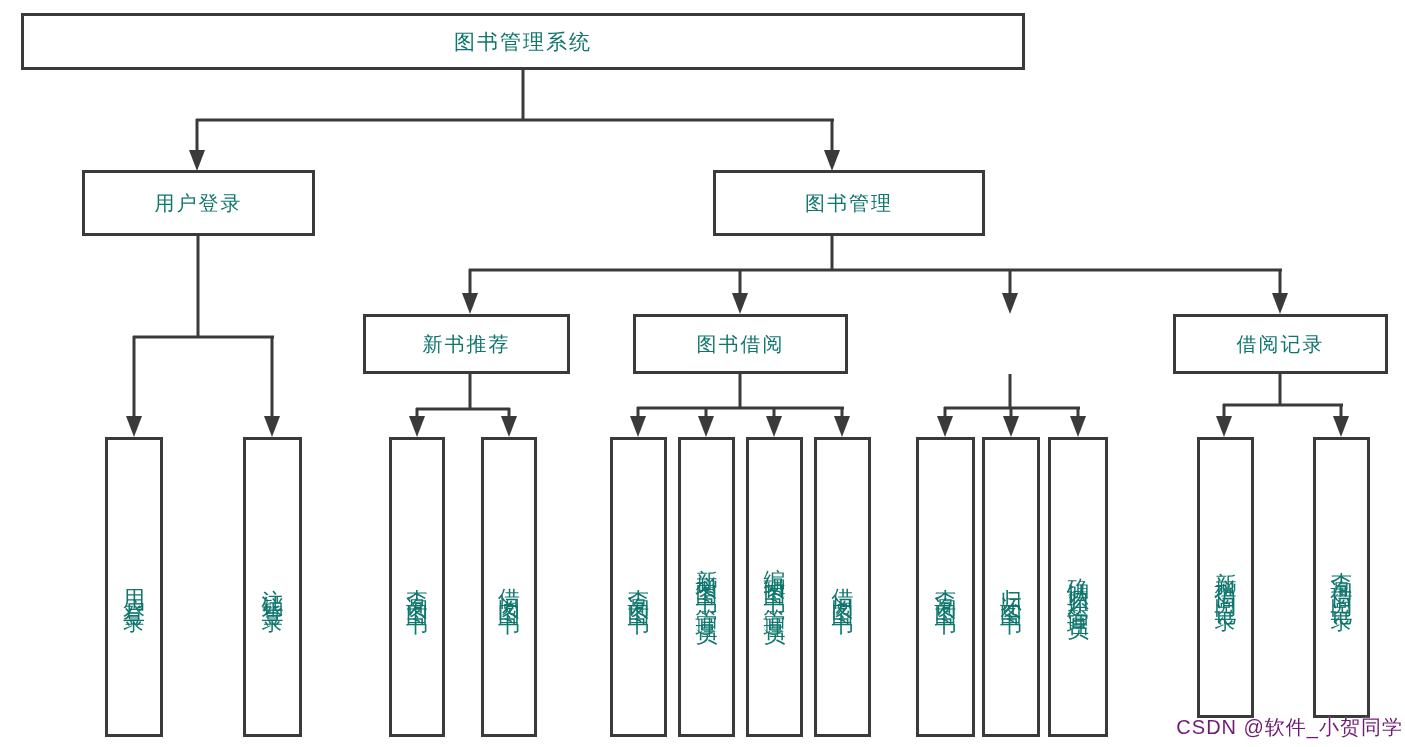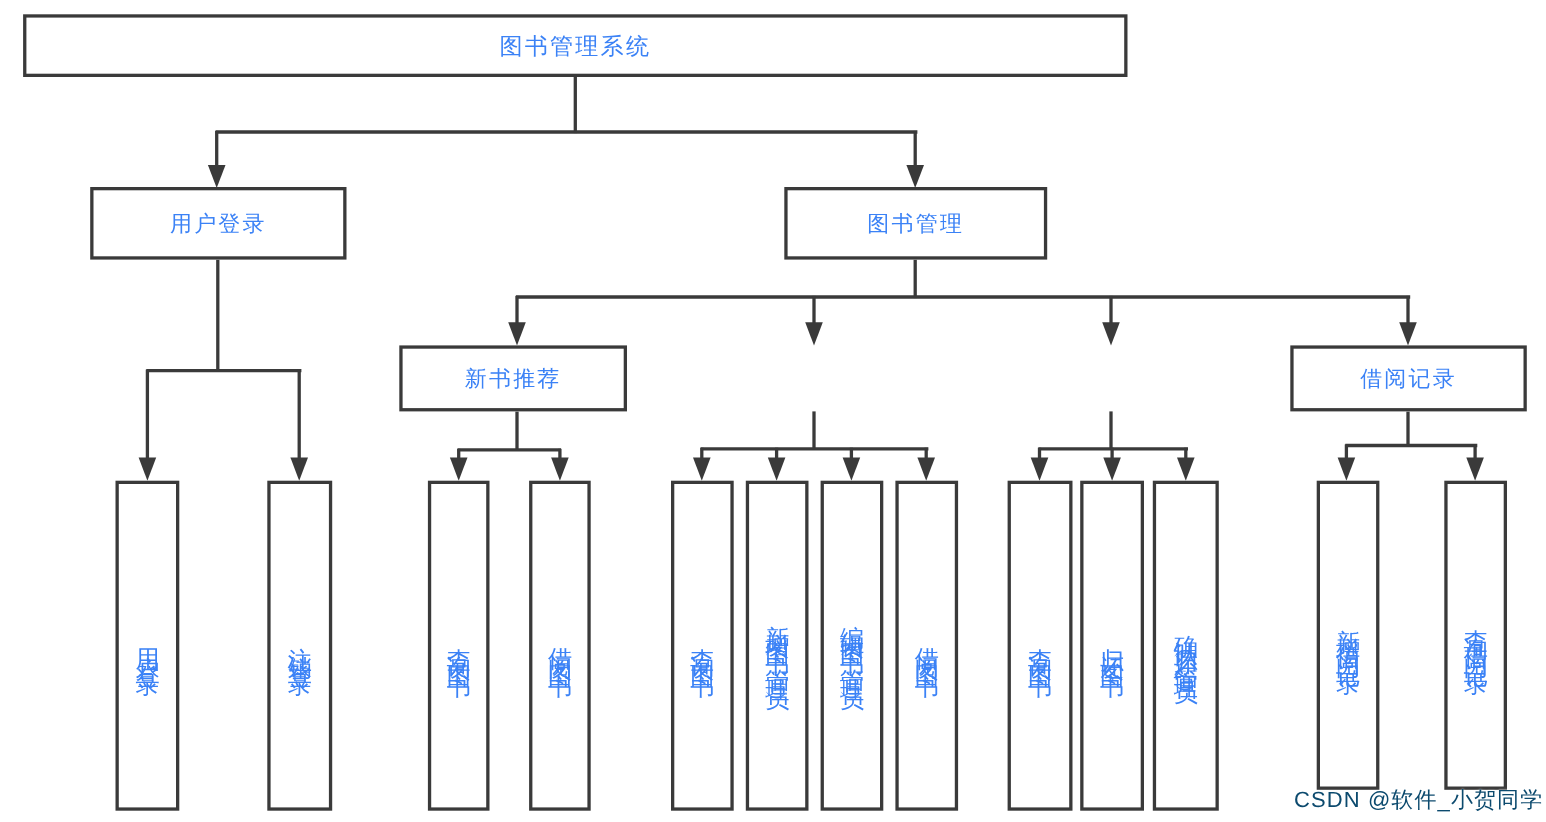--- a/index.html
+++ b/index.html
@@ -12,39 +12,39 @@
     overflow: hidden;
   }
   .node {
     position: absolute;
     box-sizing: border-box;
     border: 3px solid #3a3a3a;
     background: #ffffff;
     display: flex;
     align-items: center;
     justify-content: center;
-    color: #3b82f6;
+    color: #0f766e;
   }
   .h-label { font-size: 20px; letter-spacing: 2px; white-space: nowrap; }
   .root-label { font-size: 21px; }
   .vtext {
     writing-mode: vertical-rl;
     text-orientation: mixed;
     letter-spacing: 8px;
     line-height: 1.1;
     font-size: 22px;
     white-space: nowrap;
   }
   .connectors { position: absolute; left: 0; top: 0; }
   .watermark {
     position: absolute;
     top: 714px;
     right: 2px;
     font-size: 20px;
-    color: #0c4a6e;
+    color: #701a75;
     letter-spacing: 1px;
     z-index: 6;
     text-shadow: 0 0 2px #ffffff;
     white-space: nowrap;
   }
 </style>
 </head>
 <body>
 
 <div class="stage">
@@ -115,26 +115,29 @@
     </g>
   </svg>
 
   <div class="node" style="left:21px; top:13px; width:1004px; height:57px;">
     <span class="h-label root-label">图书管理系统</span>
   </div>
 
   <div class="node" style="left:82px; top:170px; width:233px; height:66px;">
     <span class="h-label">用户登录</span>
   </div>
-  <div class="node" style="left:713px; top:170px; width:239px; height:66px;">
+  <div class="node" style="left:713px; top:170px; width:272px; height:66px;">
     <span class="h-label">图书管理</span>
   </div>
 
   <div class="node" style="left:363px; top:314px; width:207px; height:60px;">
     <span class="h-label">新书推荐</span>
+  </div>
+  <div class="node" style="left:633px; top:314px; width:215px; height:60px;">
+    <span class="h-label">图书借阅</span>
   </div>
   <div class="node" style="left:1173px; top:314px; width:215px; height:60px;">
     <span class="h-label">借阅记录</span>
   </div>
 
   <div class="node" style="left:105px; top:437px; width:58px; height:300px;">
     <span class="vtext">用户登录</span>
   </div>
   <div class="node" style="left:243px; top:437px; width:59px; height:300px;">
     <span class="vtext">注销登录</span>

